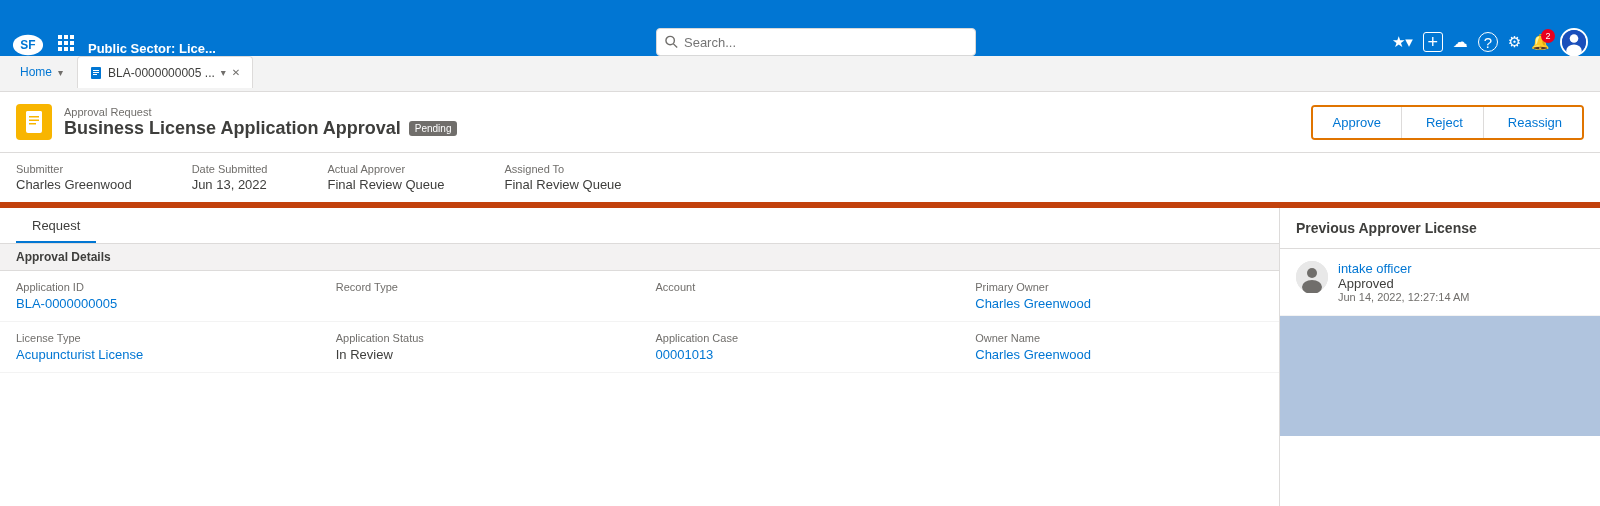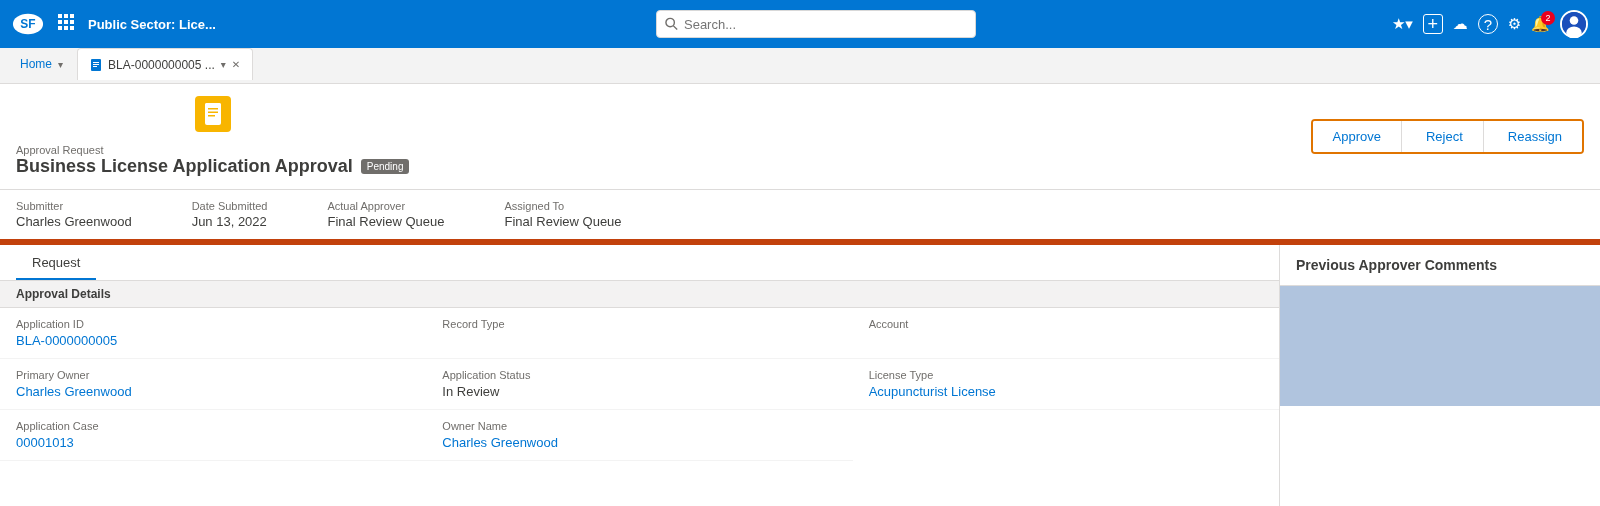--- a/index.html
+++ b/index.html
@@ -1,23 +1,23 @@
 <!DOCTYPE html>
 <html><head>
   <meta charset="utf-8">
   <style>
     * { box-sizing: border-box; margin: 0; padding: 0; }
     body { font-family: 'Salesforce Sans', Arial, sans-serif; font-size: 13px; background: #f3f3f3; color: #3e3e3c; }
 
     
     .top-nav {
       background: #0176d3;
-      height: 48px;
-      display: flex;
-      align-items: center;
+      height: 56px;
+      display: flex;
+      align-items: flex-end;
       padding: 0 12px;
       gap: 8px;
     }
     .top-nav-search {
       flex: 1;
       display: flex;
       justify-content: center;
     }
     .search-box {
       background: white;
@@ -110,21 +110,21 @@
 
     
     .approval-header {
       background: white;
       border-bottom: 1px solid #dddbda;
       padding: 12px 16px;
       display: flex;
       align-items: center;
       justify-content: space-between;
     }
-    .approval-header-left { display: flex; align-items: center; gap: 12px; flex-direction: column; }
+    .approval-header-left { display: flex; align-items: center; gap: 12px; }
     .approval-icon {
       width: 36px;
       height: 36px;
       background: #f8b500;
       border-radius: 4px;
       display: flex;
       align-items: center;
       justify-content: center;
       color: white;
       font-size: 16px;
@@ -209,21 +209,21 @@
       background: #f3f2f2;
       padding: 6px 16px;
       font-size: 12px;
       font-weight: 600;
       color: #3e3e3c;
       border-bottom: 1px solid #dddbda;
     }
 
     .fields-grid {
       display: grid;
-      grid-template-columns: 1fr 1fr 1fr;
+      grid-template-columns: 1fr 1fr 1fr 1fr;
       gap: 0;
     }
     .field-item {
       padding: 10px 16px;
       border-bottom: 1px solid #f3f3f3;
     }
     .field-label { font-size: 11px; color: #706e6b; margin-bottom: 3px; }
     .field-value { font-size: 13px; color: #3e3e3c; }
     .field-value.link { color: #0176d3; cursor: pointer; }
 
@@ -405,36 +405,50 @@
       <div class="field-item">
         <div class="field-label">Account</div>
         <div class="field-value"></div>
       </div>
       <div class="field-item">
         <div class="field-label">Primary Owner</div>
         <div class="field-value link">Charles Greenwood</div>
       </div>
 
       <div class="field-item">
+        <div class="field-label">License Type</div>
+        <div class="field-value link">Acupuncturist License</div>
+      </div>
+      <div class="field-item">
         <div class="field-label">Application Status</div>
         <div class="field-value">In Review</div>
       </div>
-      <div class="field-item">
-        <div class="field-label">License Type</div>
-        <div class="field-value link">Acupuncturist License</div>
-      </div>
 
       <div class="field-item">
         <div class="field-label">Application Case</div>
         <div class="field-value link">00001013</div>
       </div>
       <div class="field-item">
         <div class="field-label">Owner Name</div>
         <div class="field-value link">Charles Greenwood</div>
       </div>
     </div>
   </div>
 
   <div class="comments-panel">
-    <div class="comments-title">Previous Approver Comments</div>
+    <div class="comments-title">Previous Approver License</div>
+    <div class="comment-item">
+      <div class="comment-avatar">
+        <svg width="32" height="32" viewBox="0 0 32 32">
+          <circle cx="16" cy="16" r="16" fill="#e8e8e8"></circle>
+          <circle cx="16" cy="12" r="5" fill="#706e6b"></circle>
+          <ellipse cx="16" cy="26" rx="10" ry="7" fill="#706e6b"></ellipse>
+        </svg>
+      </div>
+      <div class="comment-body">
+        <div class="comment-author">intake officer</div>
+        <div class="comment-status">Approved</div>
+        <div class="comment-date">Jun 14, 2022, 12:27:14 AM</div>
+      </div>
+    </div>
     <div class="comments-bg"></div>
   </div>
 </div>
 
 </body></html>

